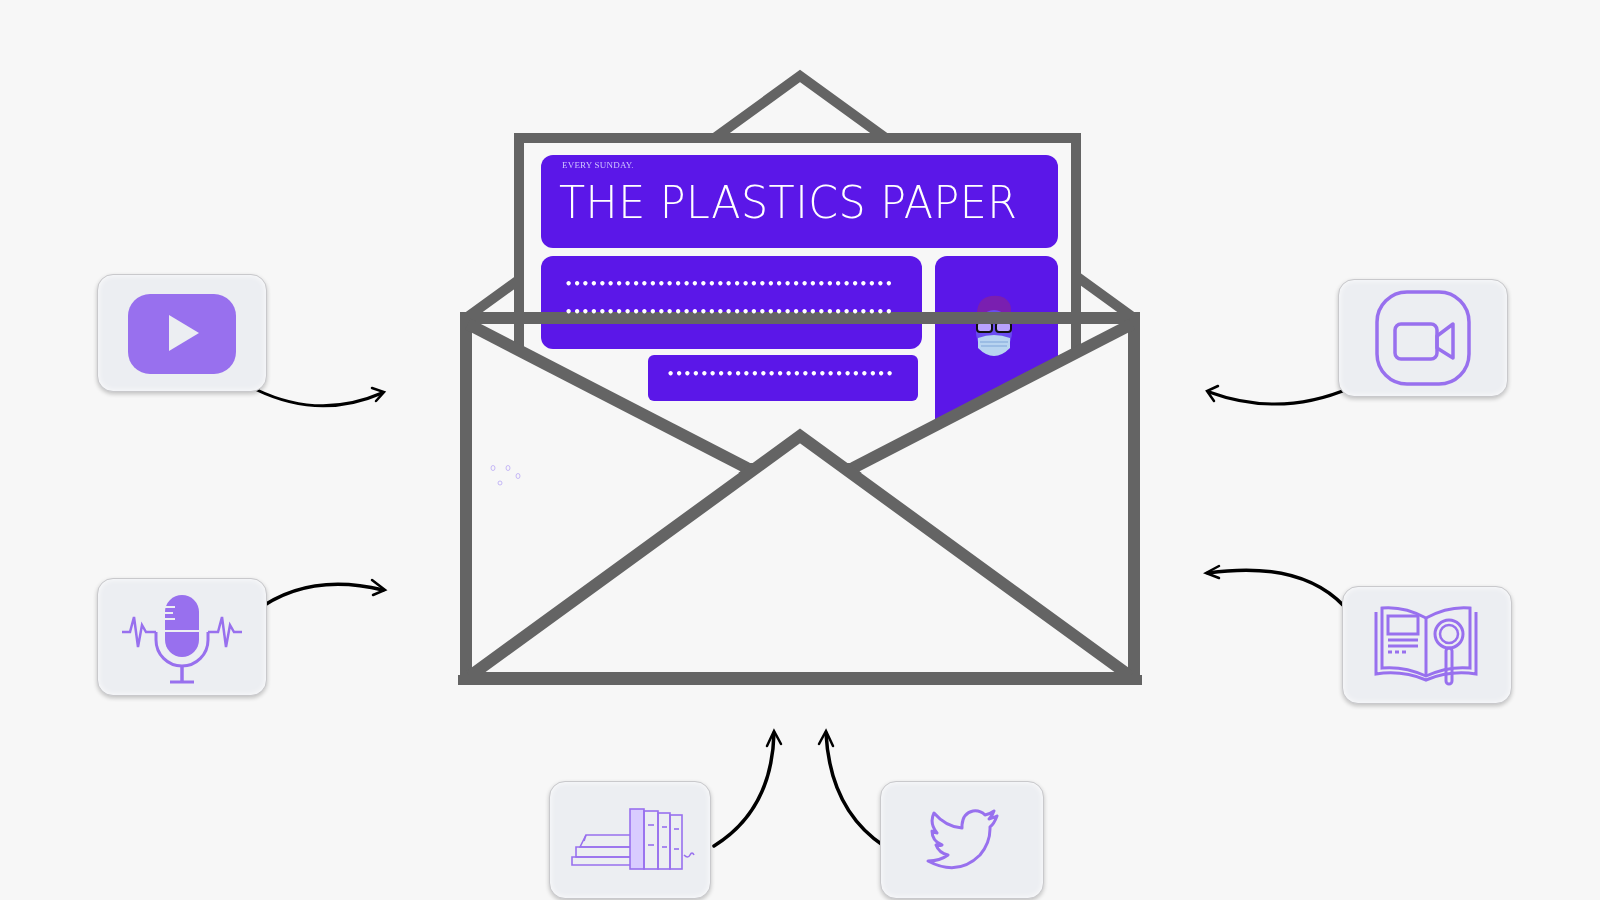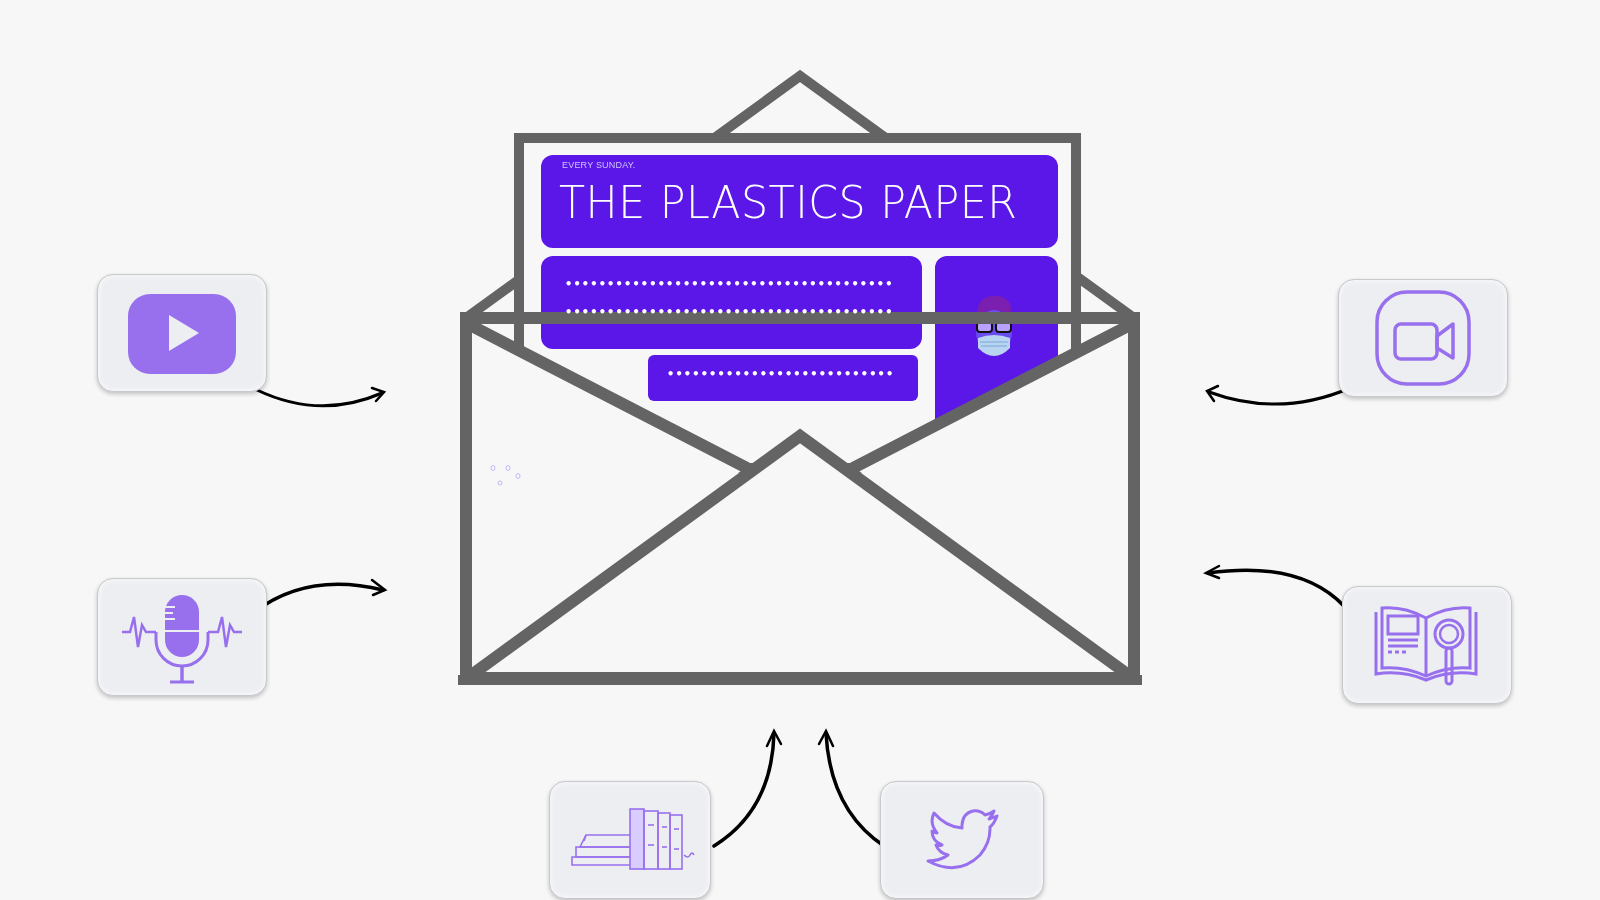--- a/index.html
+++ b/index.html
@@ -17,21 +17,21 @@
     background: #eceef2;
     border-radius: 16px;
     border: 1.5px solid #c9c9cc;
     box-shadow: 0 2px 4px rgba(0,0,0,0.22), inset 0 0 6px rgba(255,255,255,0.9);
     display: flex; align-items: center; justify-content: center;
   }
   .tile svg { display: block; }
   .kicker {
     position: absolute; left: 562px; top: 160px;
     font-size: 9px; color: #cfc4ff; letter-spacing: 0.2px;
-    font-family: Liberation Sans, sans-serif;
+    font-family: Liberation Serif, serif;
   }
   .title {
     position: absolute; left: 559px; top: 176px;
     font-size: 45px; color: #ffffff;
     font-family: "DejaVu Sans", sans-serif; font-weight: 200;
     letter-spacing: 0.5px; white-space: nowrap;
     transform: scaleX(0.95); transform-origin: left center;
   }
   .dots {
     position: absolute; color: #ffffff; font-size: 12px; letter-spacing: 1.2px;

